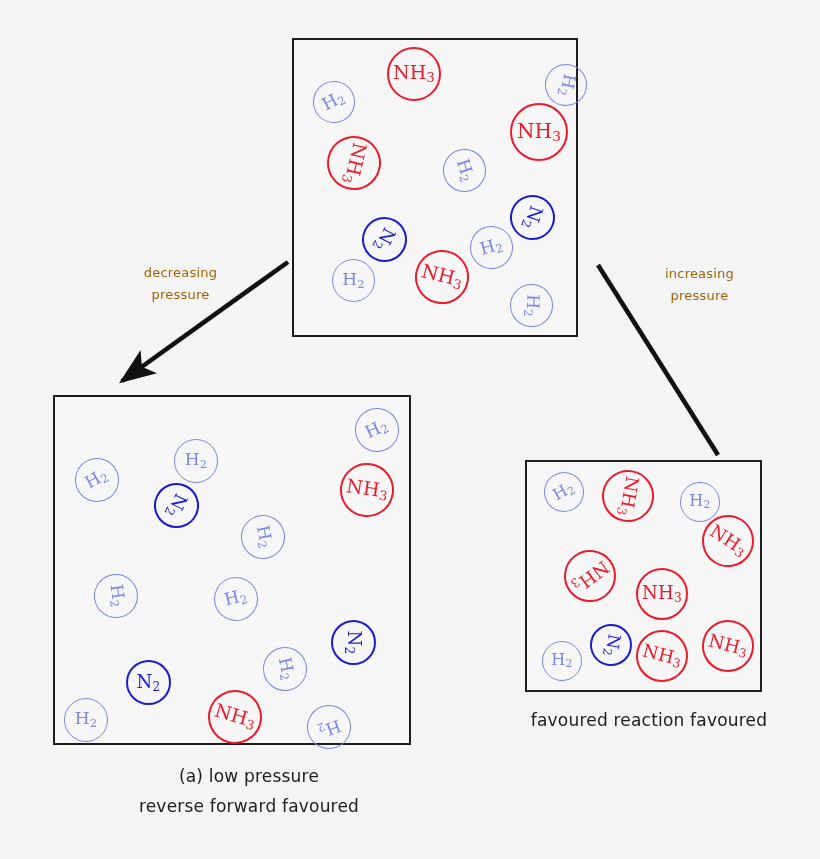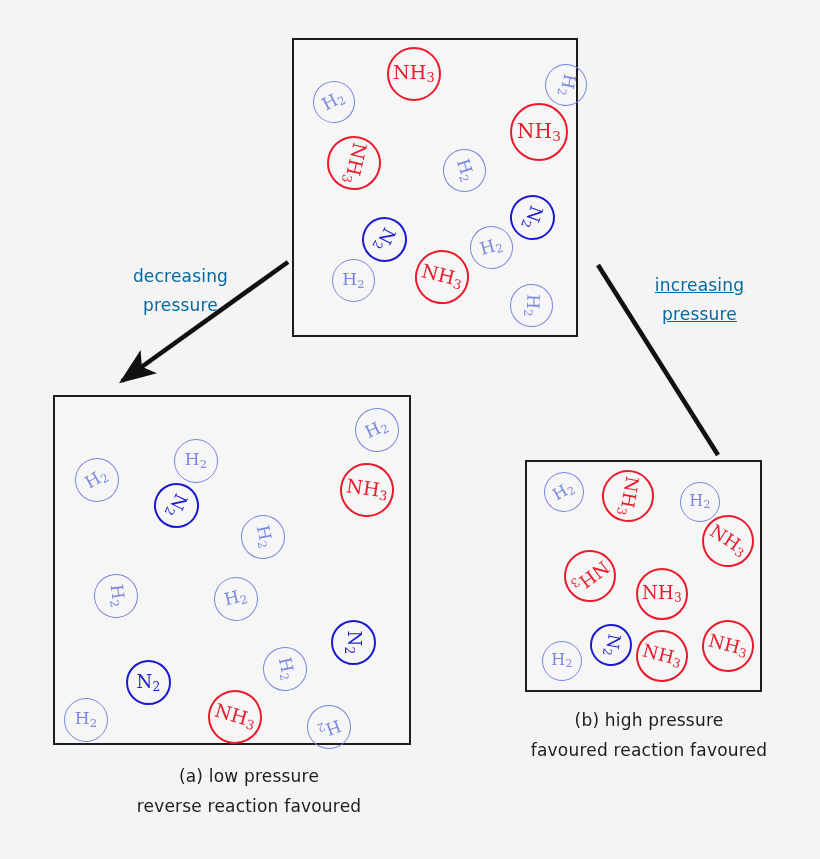--- a/index.html
+++ b/index.html
@@ -59,23 +59,23 @@
     text-align: center;
     color: #1c1c1c;
     font-family: "DejaVu Sans", sans-serif;
     font-size: 17px;
     line-height: 1.75;
     letter-spacing: 0.2px;
   }
   .arrow-label {
     position: absolute;
     text-align: center;
-    color: #0369a1;
+    color: #a16207;
     font-family: "DejaVu Sans", sans-serif;
-    font-size: 17px;
+    font-size: 13px;
     line-height: 1.7;
     letter-spacing: 0.2px;
   }
   .arrow-svg {
     position: absolute;
     left: 0;
     top: 0;
     width: 820px;
     height: 859px;
     pointer-events: none;
@@ -93,21 +93,21 @@
       </marker>
     </defs>
     <line x1="288" y1="262" x2="122" y2="381" stroke="#111111" stroke-width="4.6" marker-end="url(#ahead)"></line>
     <line x1="598" y1="265" x2="718" y2="455" stroke="#111111" stroke-width="4.6"></line>
   </svg>
 
   <div class="arrow-label" style="left:108px; top:262px; width:145px;">
     <div>decreasing</div>
     <div>pressure</div>
   </div>
-  <div class="arrow-label" style="left:632px; top:271px; width:135px;text-decoration:underline;">
+  <div class="arrow-label" style="left:632px; top:263px; width:135px;">
     <div>increasing</div>
     <div>pressure</div>
   </div>
 
   <div id="boxes-root">
       <div class="box" style="left: 292px; top: 38px; width: 286px; height: 299px;">
         <div class="mol nh3" style="left: 93px; top: 7px; width: 54px; height: 54px; font-size: 19px; transform: rotate(0deg);">
           <span class="lbl">NH<sub>3</sub></span>
         </div>
         <div class="mol h2" style="left: 19px; top: 41px; width: 42px; height: 42px; font-size: 17px; transform: rotate(-28deg);">
@@ -217,20 +217,19 @@
           <span class="lbl">NH<sub>3</sub></span>
         </div>
         <div class="mol nh3" style="left: 175px; top: 158px; width: 52px; height: 52px; font-size: 18px; transform: rotate(14deg);">
           <span class="lbl">NH<sub>3</sub></span>
         </div>
       </div>
     </div>
 
   <div class="caption" style="left:70px; top:762px; width:358px;">
     <div>(a) low pressure</div>
-    <div>reverse reaction favoured</div>
+    <div>reverse forward favoured</div>
   </div>
   <div class="caption" style="left:520px; top:706px; width:258px;">
-    <div>(b) high pressure</div>
     <div>favoured reaction favoured</div>
   </div>
 
 </div>
 
 </body></html>

